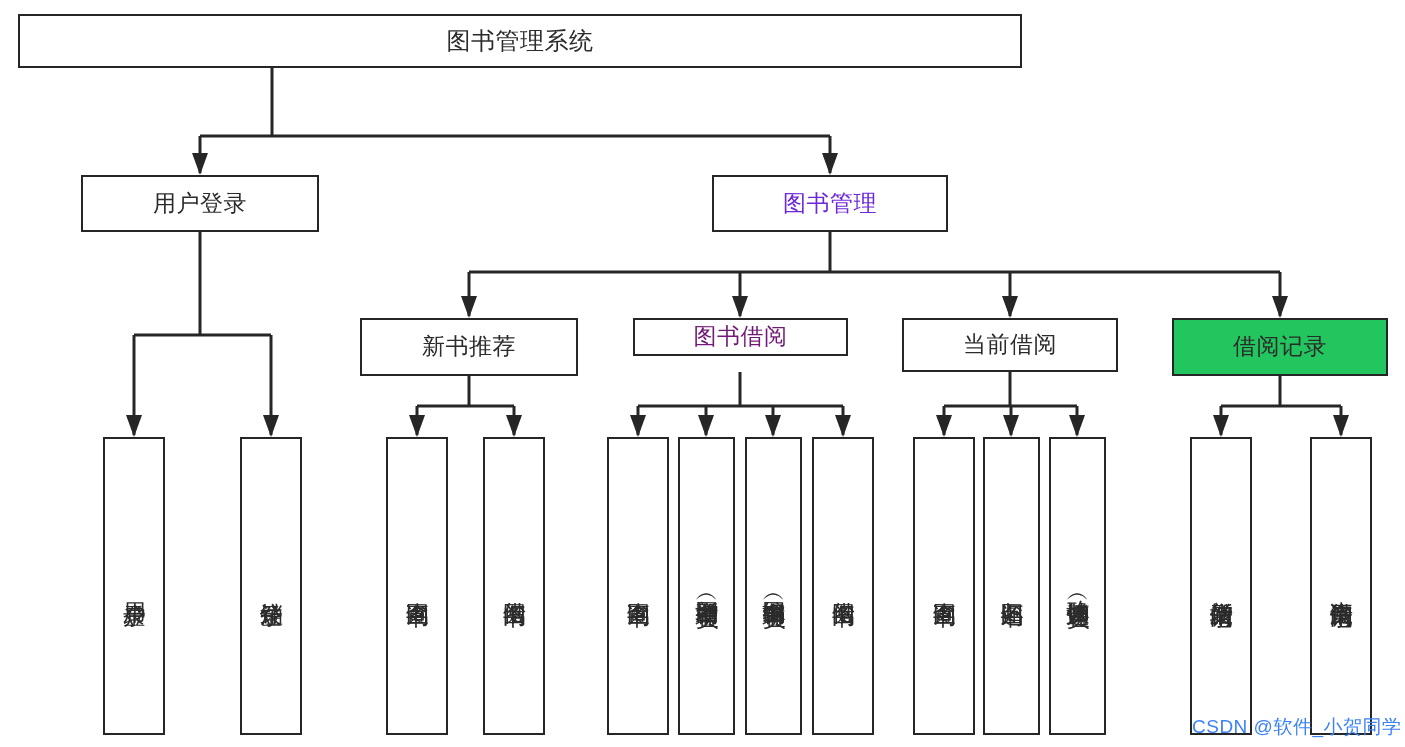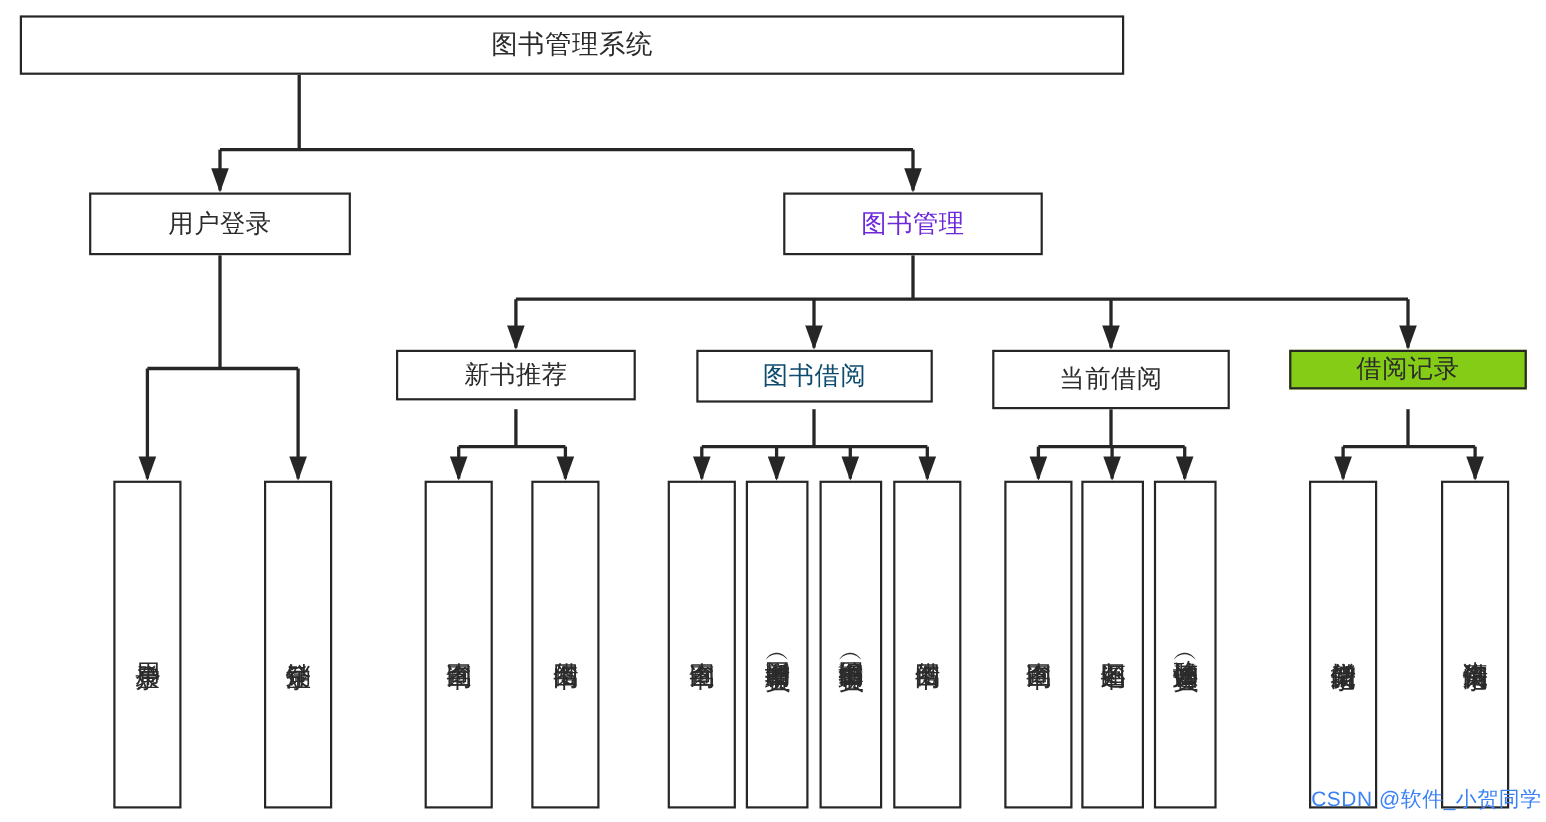--- a/index.html
+++ b/index.html
@@ -131,30 +131,30 @@
   <div id="node-layer">
       <div class="node horiz root" style="left: 18px; top: 14px; width: 1004px; height: 54px; border-color: rgb(38, 38, 38); background: rgb(255, 255, 255); color: rgb(43, 43, 43);">
         <span class="label">图书管理系统</span>
       </div>
       <div class="node horiz" style="left: 81px; top: 175px; width: 238px; height: 57px; border-color: rgb(38, 38, 38); background: rgb(255, 255, 255); color: rgb(43, 43, 43);">
         <span class="label">用户登录</span>
       </div>
       <div class="node horiz" style="left: 712px; top: 175px; width: 236px; height: 57px; border-color: rgb(38, 38, 38); background: rgb(255, 255, 255); color: #6d28d9;">
         <span class="label">图书管理</span>
       </div>
-      <div class="node horiz" style="left: 360px; top: 318px; width: 218px; height: 46px; border-color: rgb(38, 38, 38); background: rgb(255, 255, 255); color: rgb(43, 43, 43);">
+      <div class="node horiz" style="left: 360px; top: 318px; width: 218px; height: 58px; border-color: rgb(38, 38, 38); background: rgb(255, 255, 255); color: rgb(43, 43, 43);">
         <span class="label">新书推荐</span>
       </div>
-      <div class="node horiz" style="left: 633px; top: 318px; width: 215px; height: 48px; border-color: rgb(38, 38, 38); background: rgb(255, 255, 255); color: #0c4a6e;">
+      <div class="node horiz" style="left: 633px; top: 318px; width: 215px; height: 38px; border-color: rgb(38, 38, 38); background: rgb(255, 255, 255); color: #701a75;">
         <span class="label">图书借阅</span>
       </div>
       <div class="node horiz" style="left: 902px; top: 318px; width: 216px; height: 54px; border-color: rgb(38, 38, 38); background: rgb(255, 255, 255); color: rgb(43, 43, 43); font-family: Liberation Serif, serif;">
         <span class="label">当前借阅</span>
       </div>
-      <div class="node horiz" style="left: 1172px; top: 318px; width: 216px; height: 36px; border-color: rgb(38, 38, 38); background: #84cc16; color: rgb(43, 43, 43);">
+      <div class="node horiz" style="left: 1172px; top: 318px; width: 216px; height: 58px; border-color: rgb(38, 38, 38); background: #22c55e; color: rgb(43, 43, 43);">
         <span class="label">借阅记录</span>
       </div>
       <div class="node vert" style="left: 103px; top: 437px; width: 62px; height: 298px; border-color: rgb(38, 38, 38); background: rgb(255, 255, 255); color: rgb(43, 43, 43);">
         <span class="label">用户登录</span>
       </div>
       <div class="node vert" style="left: 240px; top: 437px; width: 62px; height: 298px; border-color: rgb(38, 38, 38); background: rgb(255, 255, 255); color: rgb(43, 43, 43);">
         <span class="label">注销登录</span>
       </div>
       <div class="node vert" style="left: 386px; top: 437px; width: 62px; height: 298px; border-color: rgb(38, 38, 38); background: rgb(255, 255, 255); color: rgb(43, 43, 43);">
         <span class="label">查询图书</span>

